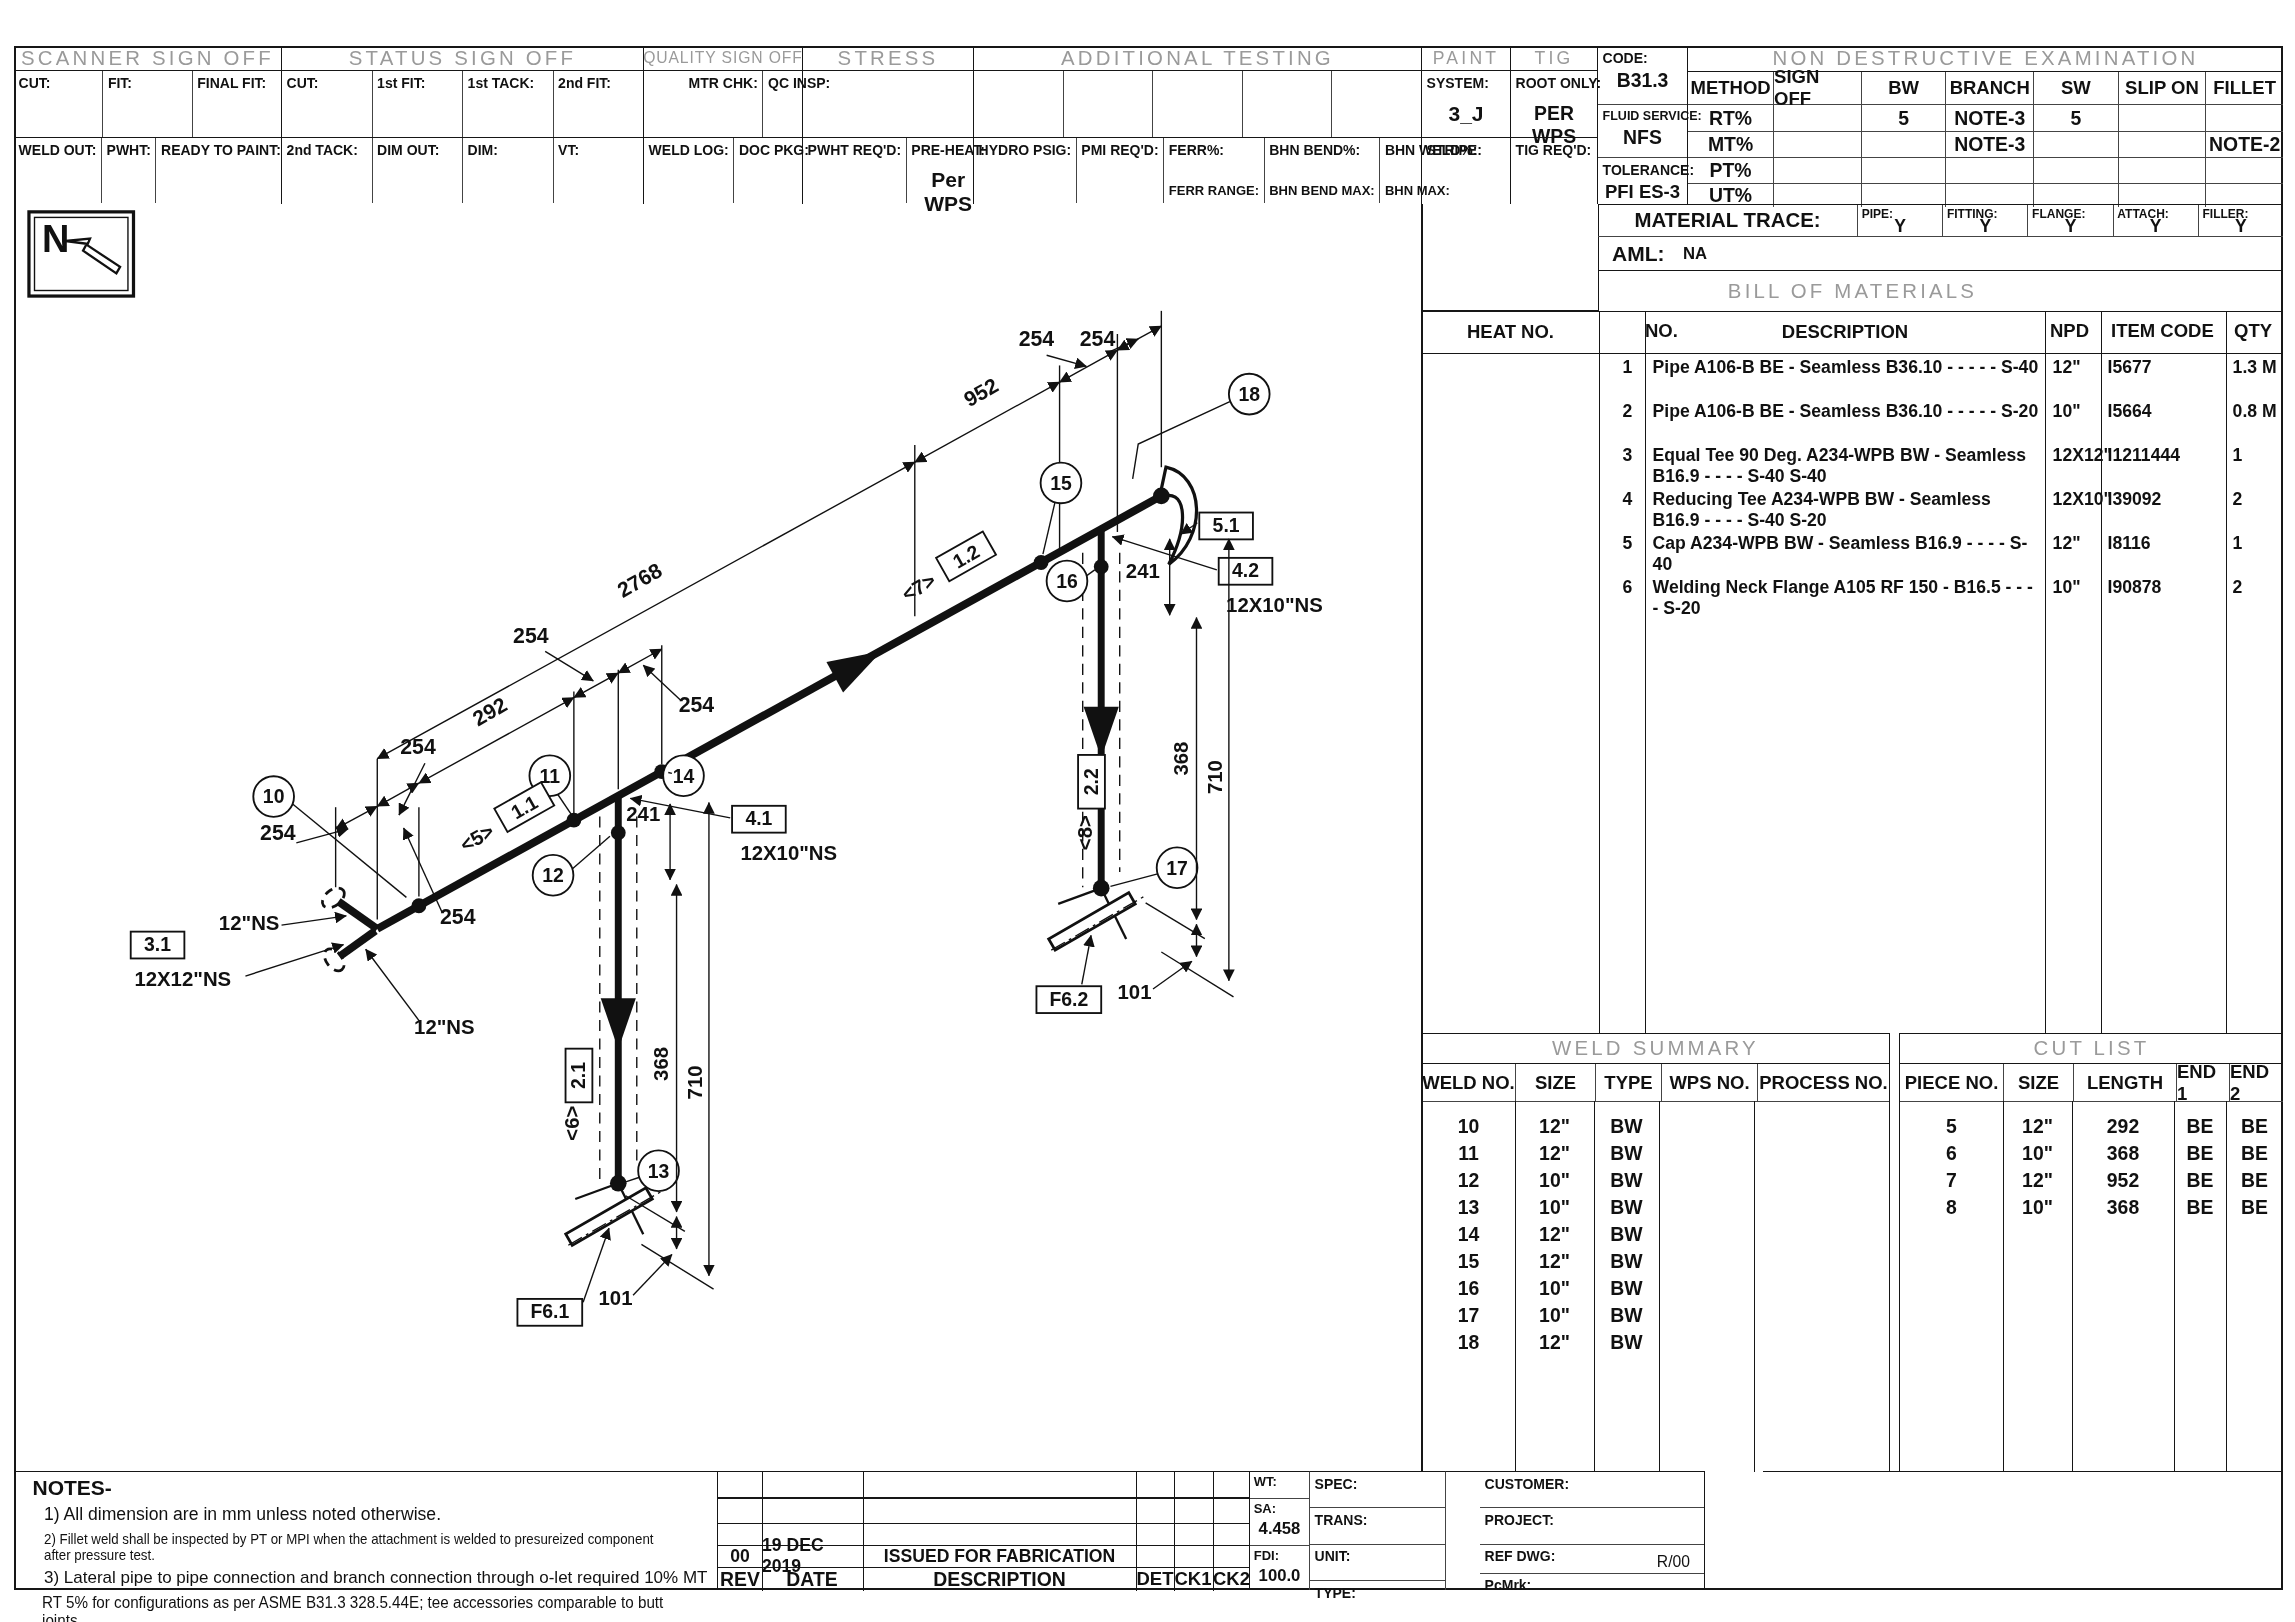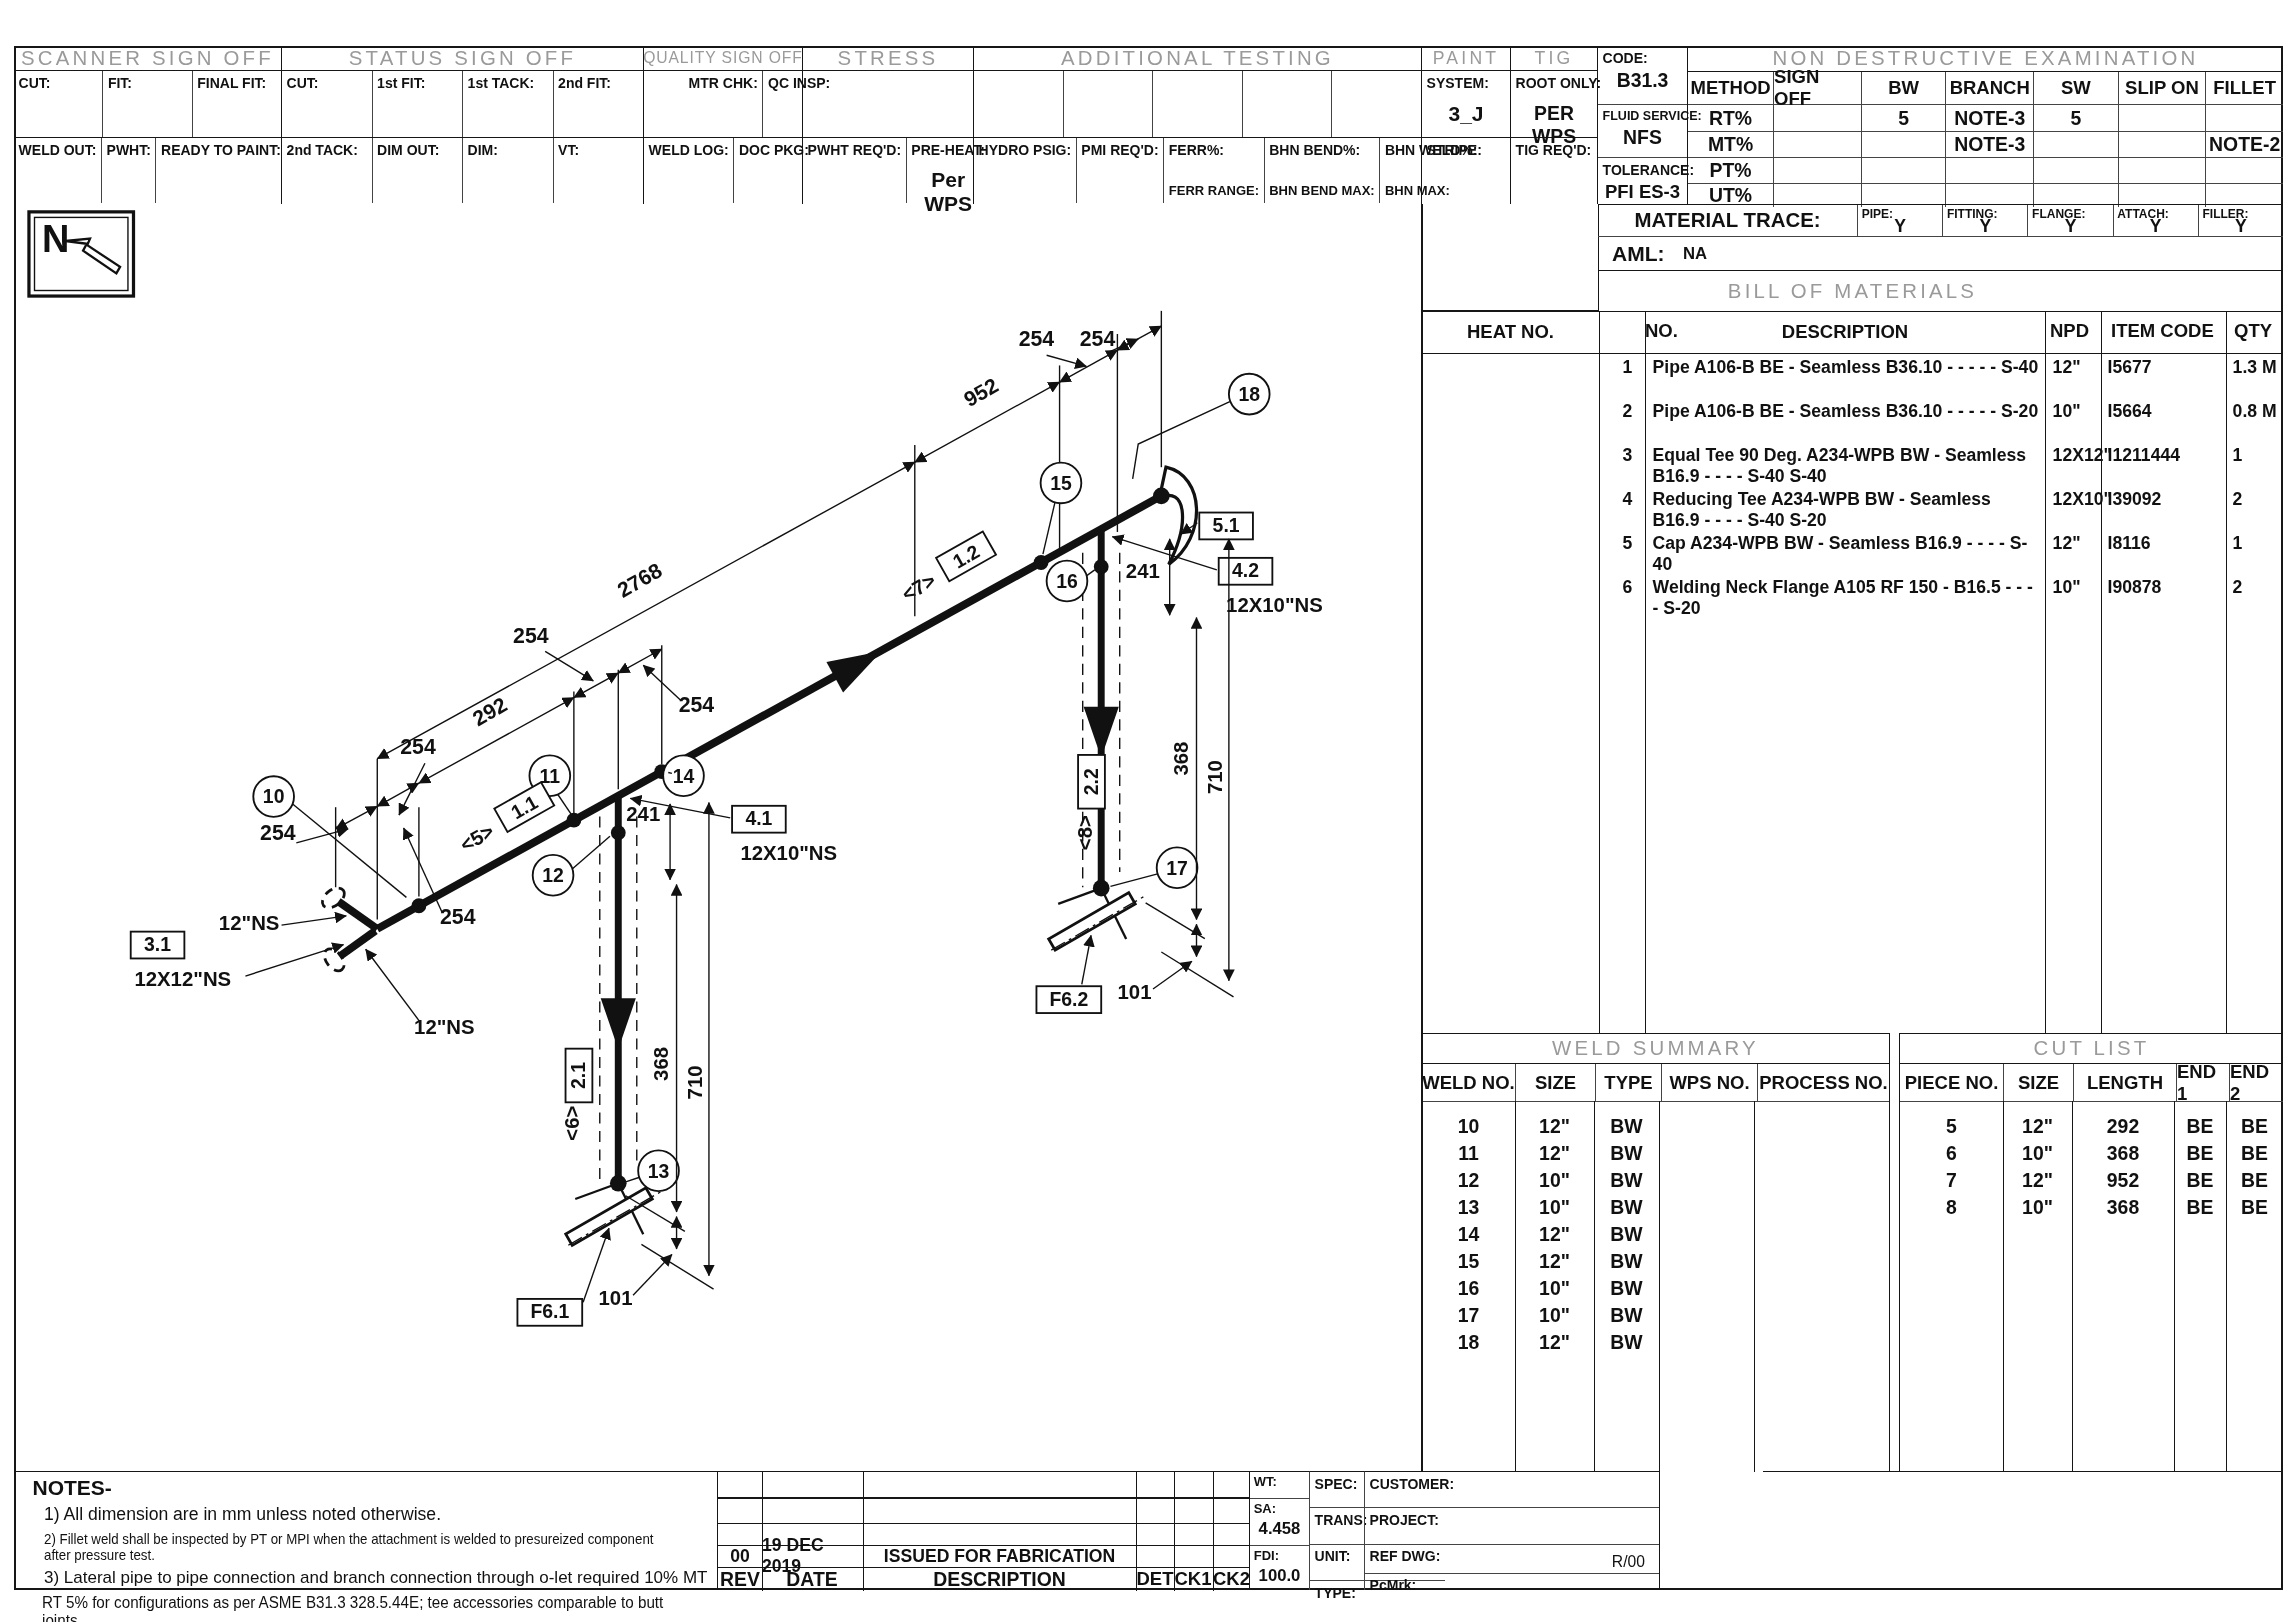--- a/index.html
+++ b/index.html
@@ -422,21 +422,21 @@
       <div class="lb" style="font-size:13px;padding:1.9px 3.7px;">FDI:</div>
       <div class="val" style="font-size:16.7px;margin-top:0.9px;">100.0</div>
     </div>
   </div>
   <div class="a" style="left:1309px;top:1471px;width:136px;height:119px;border-top:1.9px solid #161616;border-left:0.9px solid #444;">
     <div class="lb" style="height:28px;border-bottom:0.9px solid #444;">SPEC:</div>
     <div class="lb" style="height:28px;border-bottom:0.9px solid #444;">TRANS:</div>
     <div class="lb" style="height:28px;border-bottom:0.9px solid #444;">UNIT:</div>
     <div class="lb" style="height:27px;">TYPE:</div>
   </div>
-  <div class="a" style="left:1364px;top:1471px;width:296px;height:119px;border-top:1.9px solid #161616;border-left:0.9px solid #444;border-right:1.4px solid #161616;">
+  <div class="a" style="left:1445px;top:1471px;width:260px;height:119px;border-top:1.9px solid #161616;border-left:0.9px solid #444;border-right:1.4px solid #161616;padding-left:34px;">
     <div class="lb" style="height:28px;border-bottom:0.9px solid #444;">CUSTOMER:</div>
     <div class="lb" style="height:28px;border-bottom:0.9px solid #444;">PROJECT:</div>
     <div style="height:28px;border-bottom:0.9px solid #444;display:flex;justify-content:space-between;">
       <div class="lb">REF DWG:</div>
       <div style="font:400 15.7px 'Liberation Sans',sans-serif;padding:8.3px 14px 0 0;">R/00</div>
     </div>
     <div class="lb" style="height:27px;">PcMrk:</div>
   </div>
   <div class="a" style="left:1763px;top:1471px;width:520px;height:119px;border-top:1.9px solid #161616;"></div>
 

